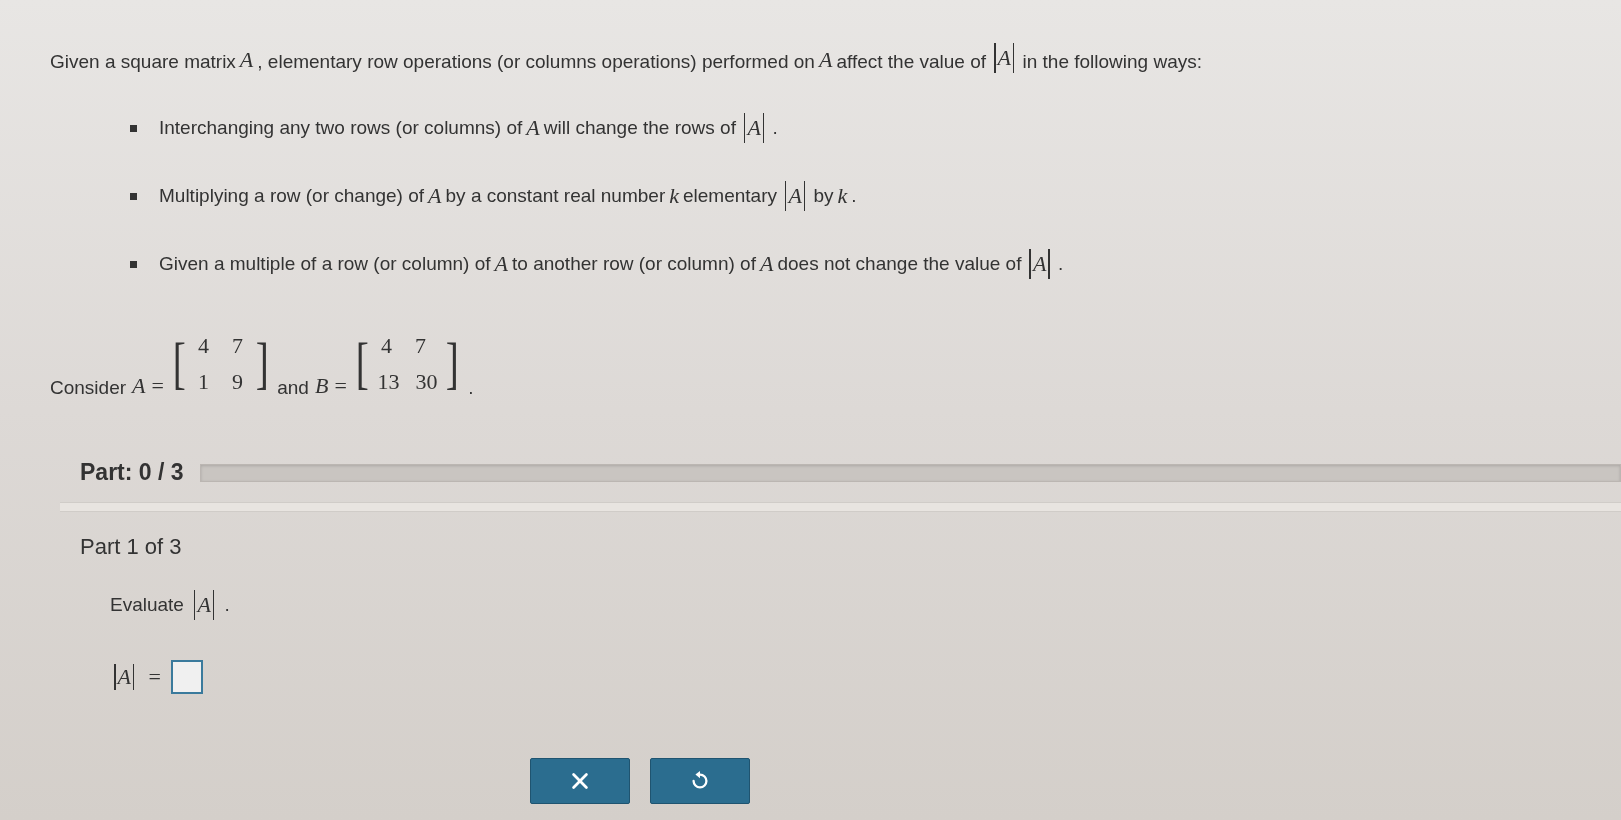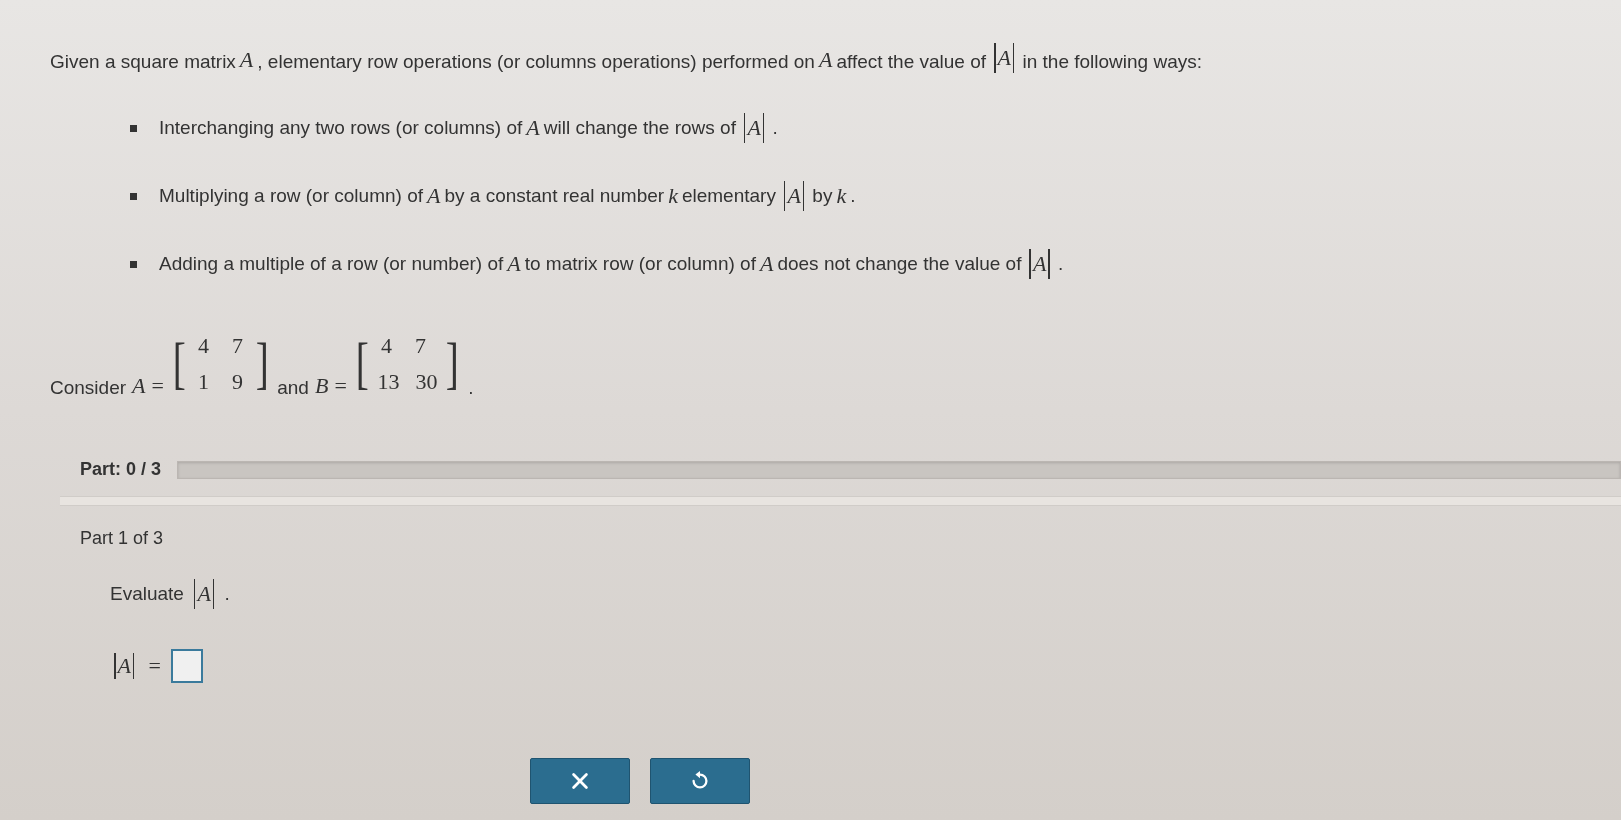--- a/index.html
+++ b/index.html
@@ -107,39 +107,39 @@
       padding: 0;
     }
     .progress-header {
       display: flex;
       align-items: center;
       gap: 16px;
       padding: 8px 0 8px 20px;
     }
     .progress-label {
       font-weight: bold;
-      font-size: 18px;
+      font-size: 23px;
       white-space: nowrap;
     }
     .progress-bar {
       flex: 1;
       height: 18px;
       background: #c9c5c1;
       border: 1px solid #bbb6b2;
       box-shadow: inset 0 1px 3px rgba(0,0,0,0.15);
     }
     .separator {
       height: 10px;
       background: #e8e4e0;
       border-top: 1px solid #d0ccc8;
       border-bottom: 1px solid #d0ccc8;
       margin: 8px 0 12px 0;
     }
     .part-label {
-      font-size: 18px;
+      font-size: 22px;
       padding: 10px 0 30px 20px;
     }
     .evaluate-row {
       display: flex;
       align-items: center;
       gap: 6px;
       padding-left: 50px;
       margin-bottom: 40px;
     }
     .answer-row {
@@ -216,41 +216,41 @@
         <span class="det-bar"></span>
           <span class="math-italic">A</span>
           <span class="det-bar"></span>
       </span>
       <span>.</span>
     </span>
   </div>
   <div class="bullet-row">
     <span class="bullet-marker"></span>
     <span class="text-piece">
-      <span>Multiplying a row (or column) of</span>
+      <span>Multiplying a row (or change) of</span>
       <span class="math-italic">A</span>
       <span>by a constant real number</span>
       <span class="math-italic">k</span>
       <span>elementary</span>
       <span class="det-wrap">
         <span class="det-bar"></span>
           <span class="math-italic">A</span>
           <span class="det-bar"></span>
       </span>
       <span>by</span>
       <span class="math-italic">k</span>
         <span>.</span>
     </span>
   </div>
   <div class="bullet-row">
     <span class="bullet-marker"></span>
     <span class="text-piece">
-      <span>Adding a multiple of a row (or number) of</span>
-      <span class="math-italic">A</span>
-      <span>to matrix row (or column) of</span>
+      <span>Given a multiple of a row (or column) of</span>
+      <span class="math-italic">A</span>
+      <span>to another row (or column) of</span>
       <span class="math-italic">A</span>
       <span>does not change the value of</span>
       <span class="det-wrap">
         <span class="det-bar"></span>
           <span class="math-italic">A</span>
           <span class="det-bar"></span>
       </span>
       <span>.</span>
     </span>
   </div>

